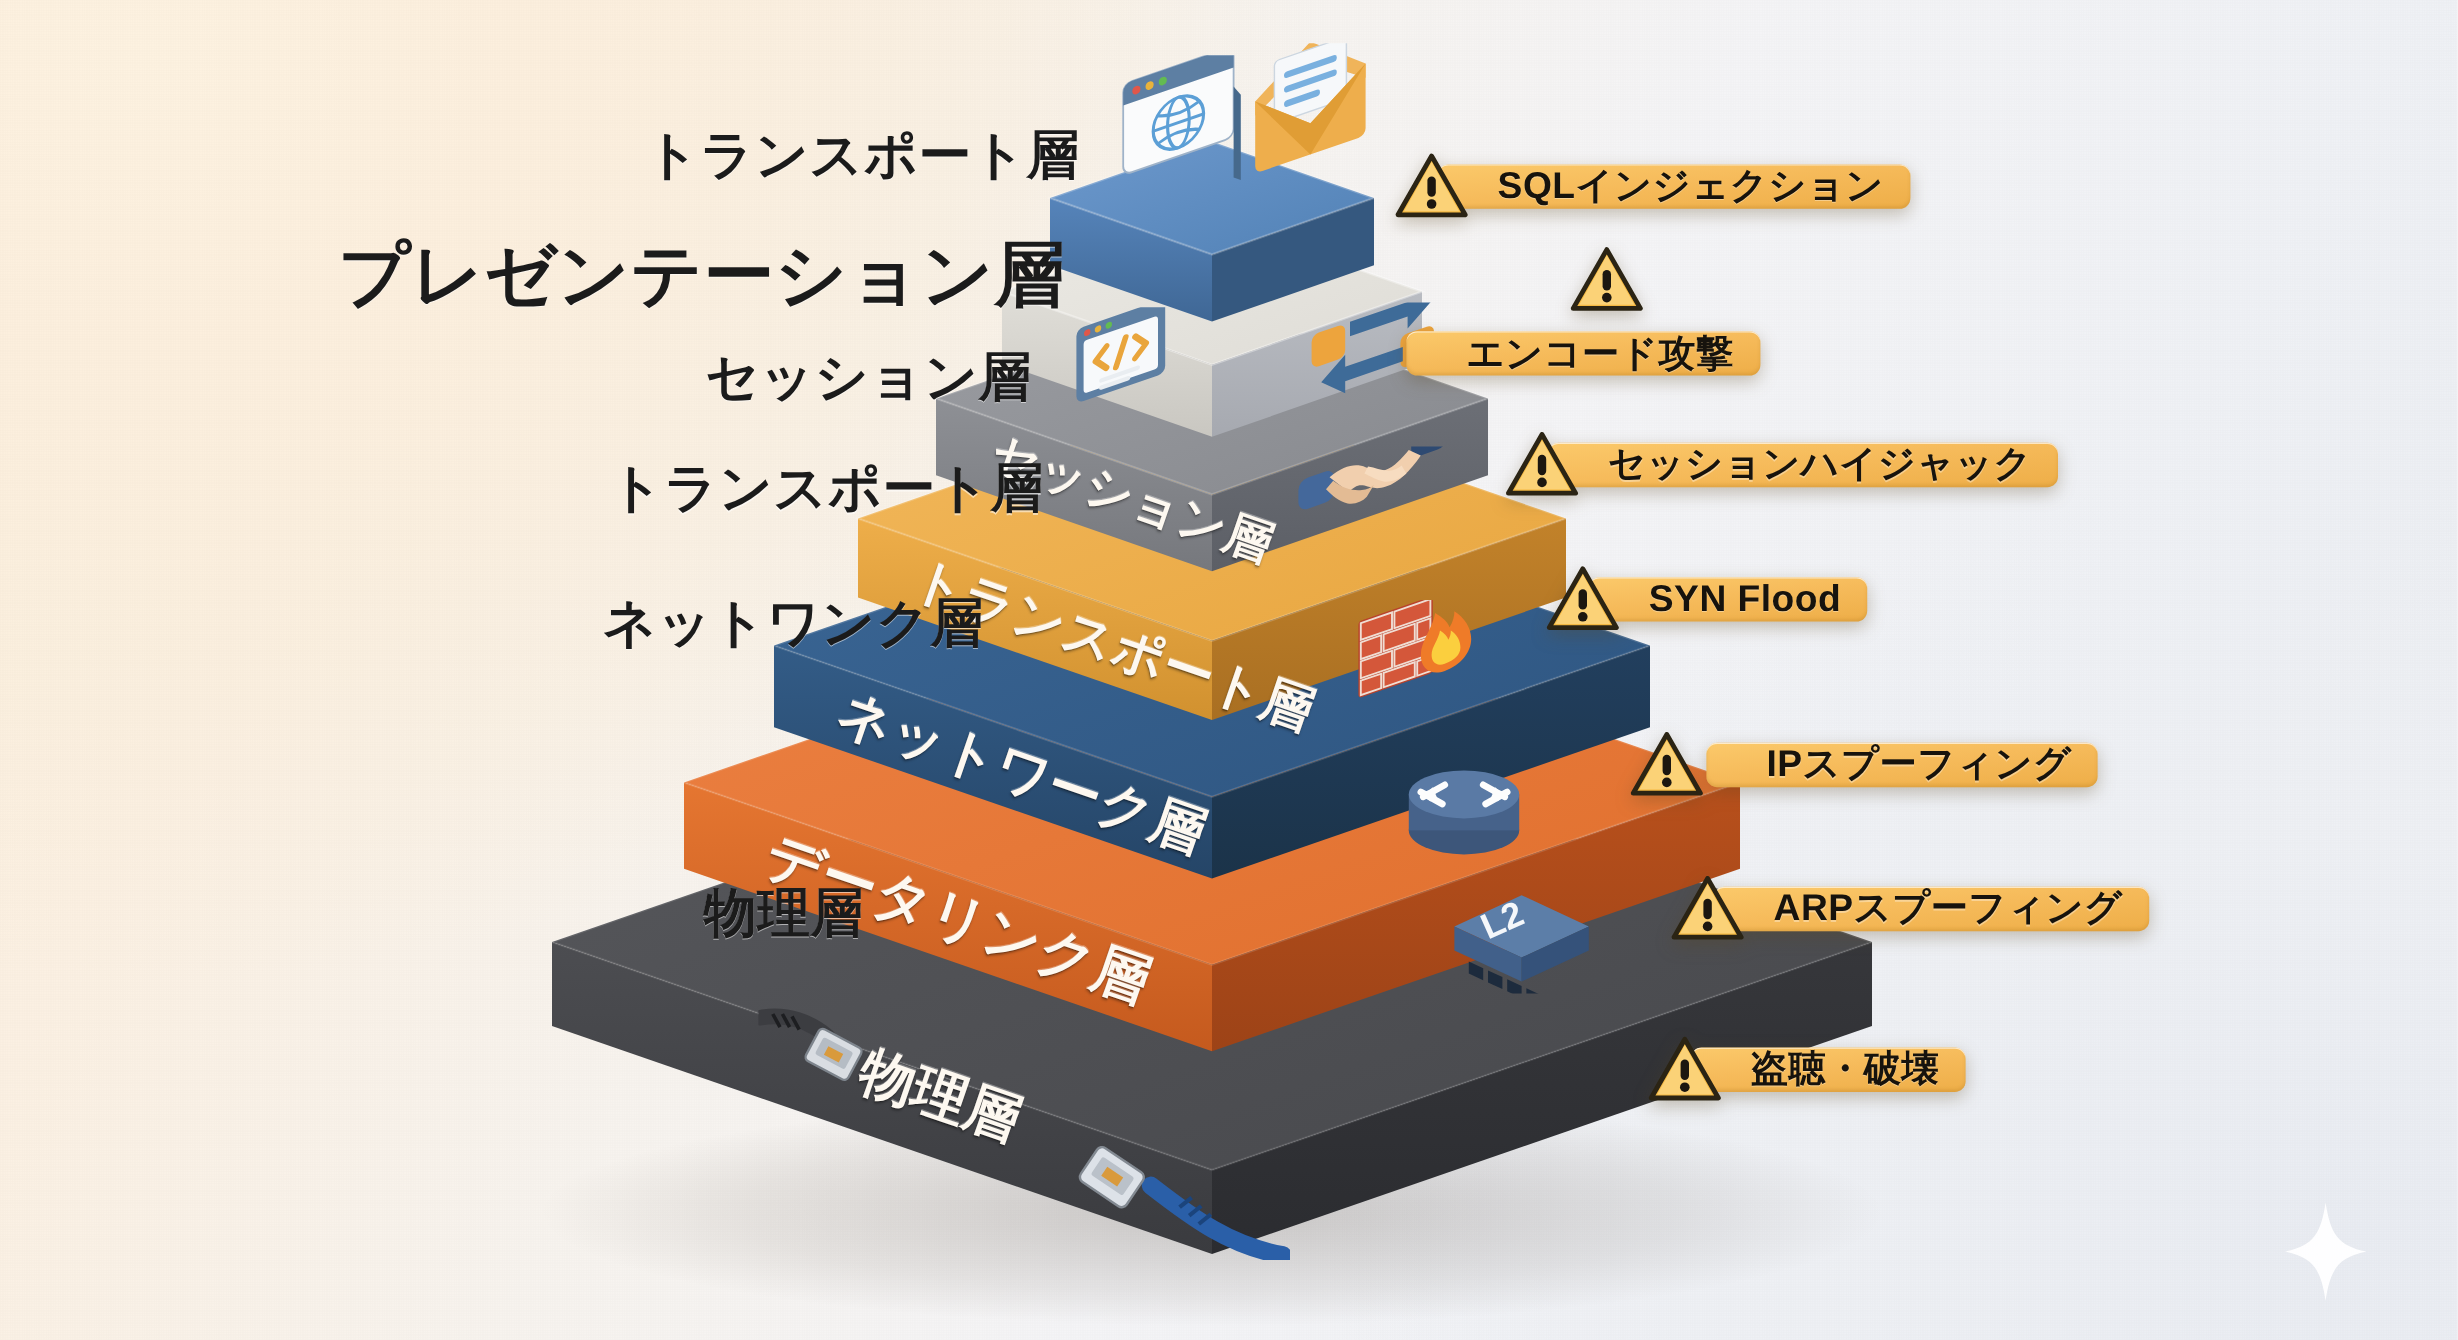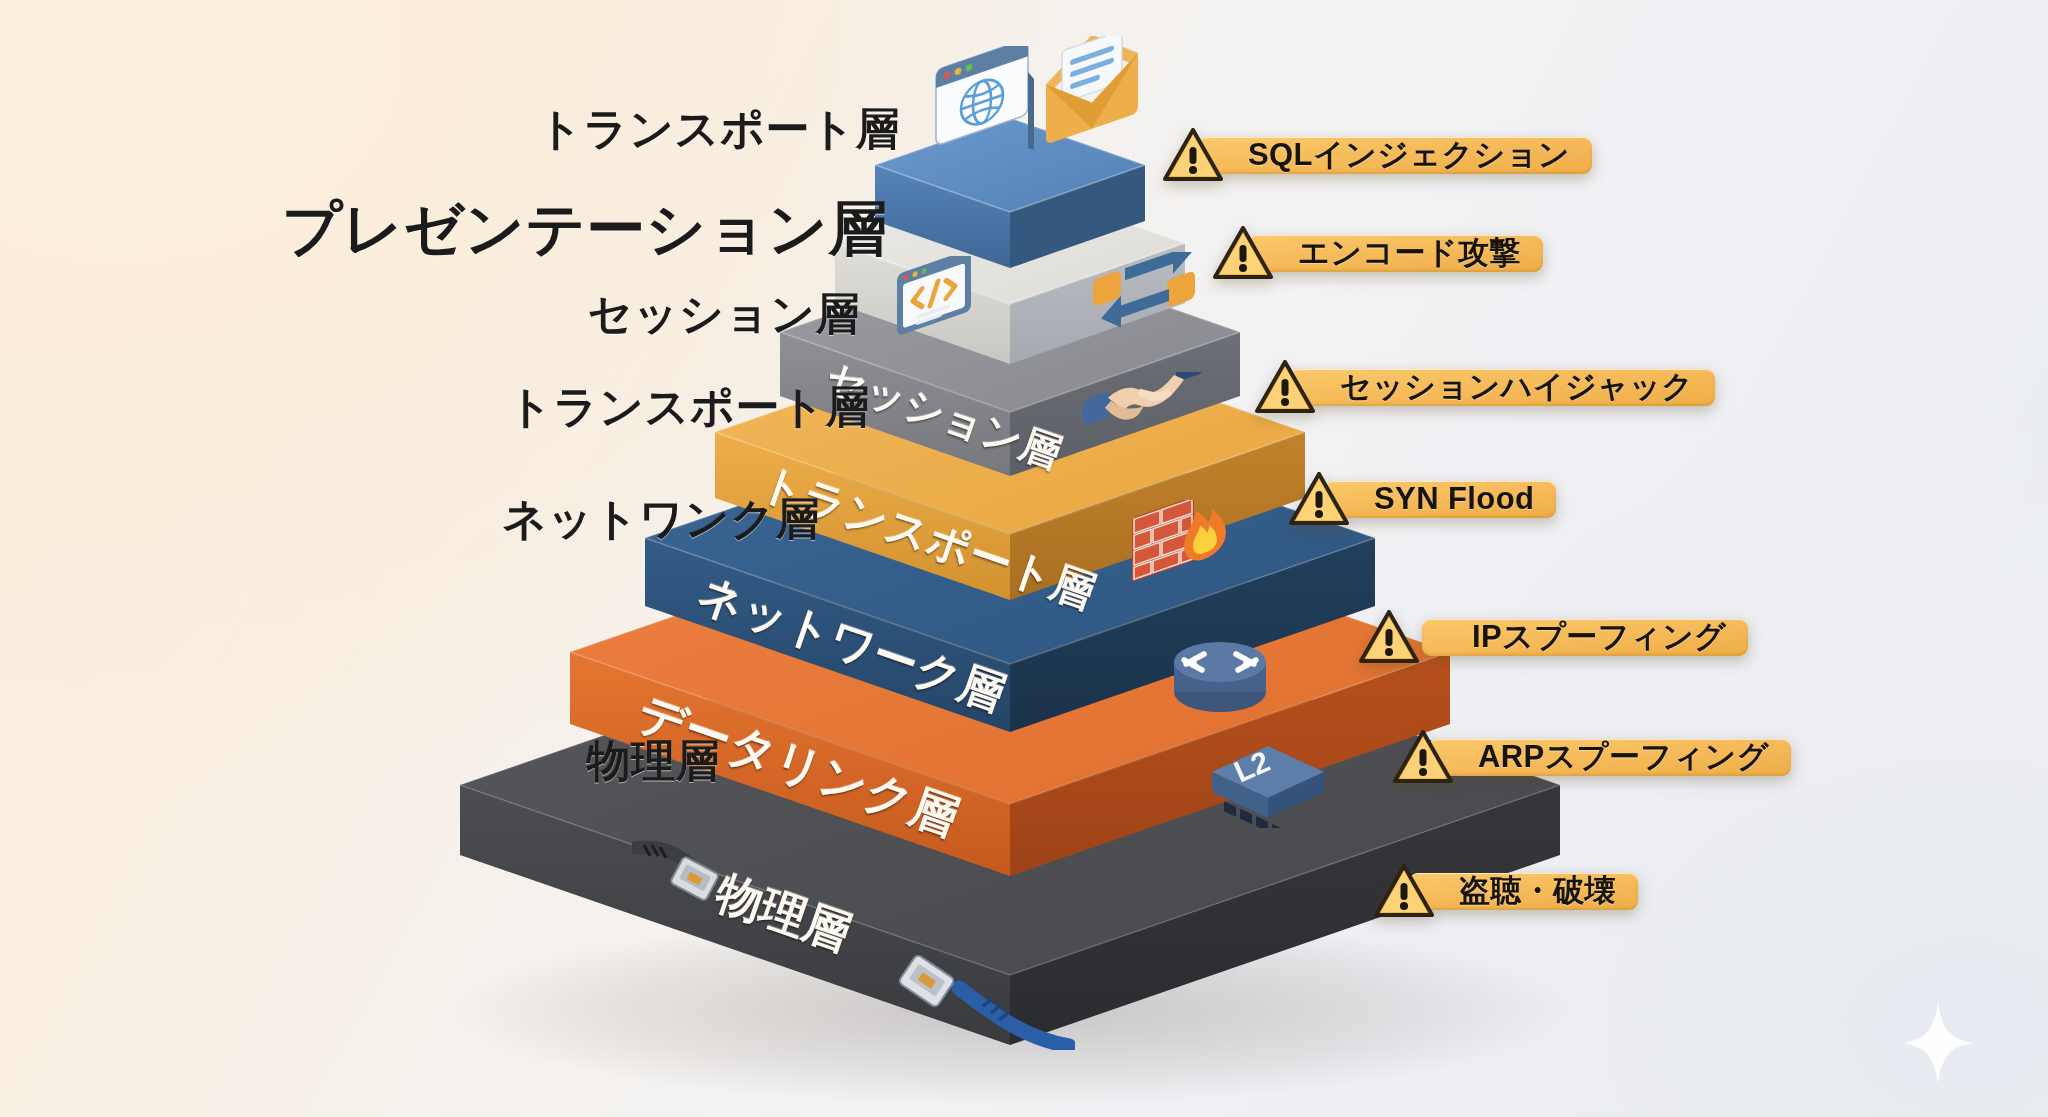--- a/index.html
+++ b/index.html
@@ -456,21 +456,21 @@
       <path d="M31 4 59 53H3Z" fill="#f5b942" stroke="#2b2414" stroke-width="4" stroke-linejoin="round"></path>
       <path d="M31 9 54 50H8Z" fill="#fbd277"></path>
       <rect x="27.5" y="21" width="7" height="17" rx="3.5" fill="#1c1710"></rect>
       <circle cx="31" cy="44" r="4" fill="#1c1710"></circle>
     </svg>
     <div class="pill">
       <span>SQLインジェクション</span>
     </div>
   </div>
 
-  <div class="badge" style="left:1212px; top:224px;">
+  <div class="badge" style="left:1212px; top:204px;flex-direction:column;">
     <svg class="warn-ico" viewBox="0 0 62 58">
       <path d="M31 4 59 53H3Z" fill="#f5b942" stroke="#2b2414" stroke-width="4" stroke-linejoin="round"></path>
       <path d="M31 9 54 50H8Z" fill="#fbd277"></path>
       <rect x="27.5" y="21" width="7" height="17" rx="3.5" fill="#1c1710"></rect>
       <circle cx="31" cy="44" r="4" fill="#1c1710"></circle>
     </svg>
     <div class="pill">
       <span>エンコード攻撃</span>
     </div>
   </div>

